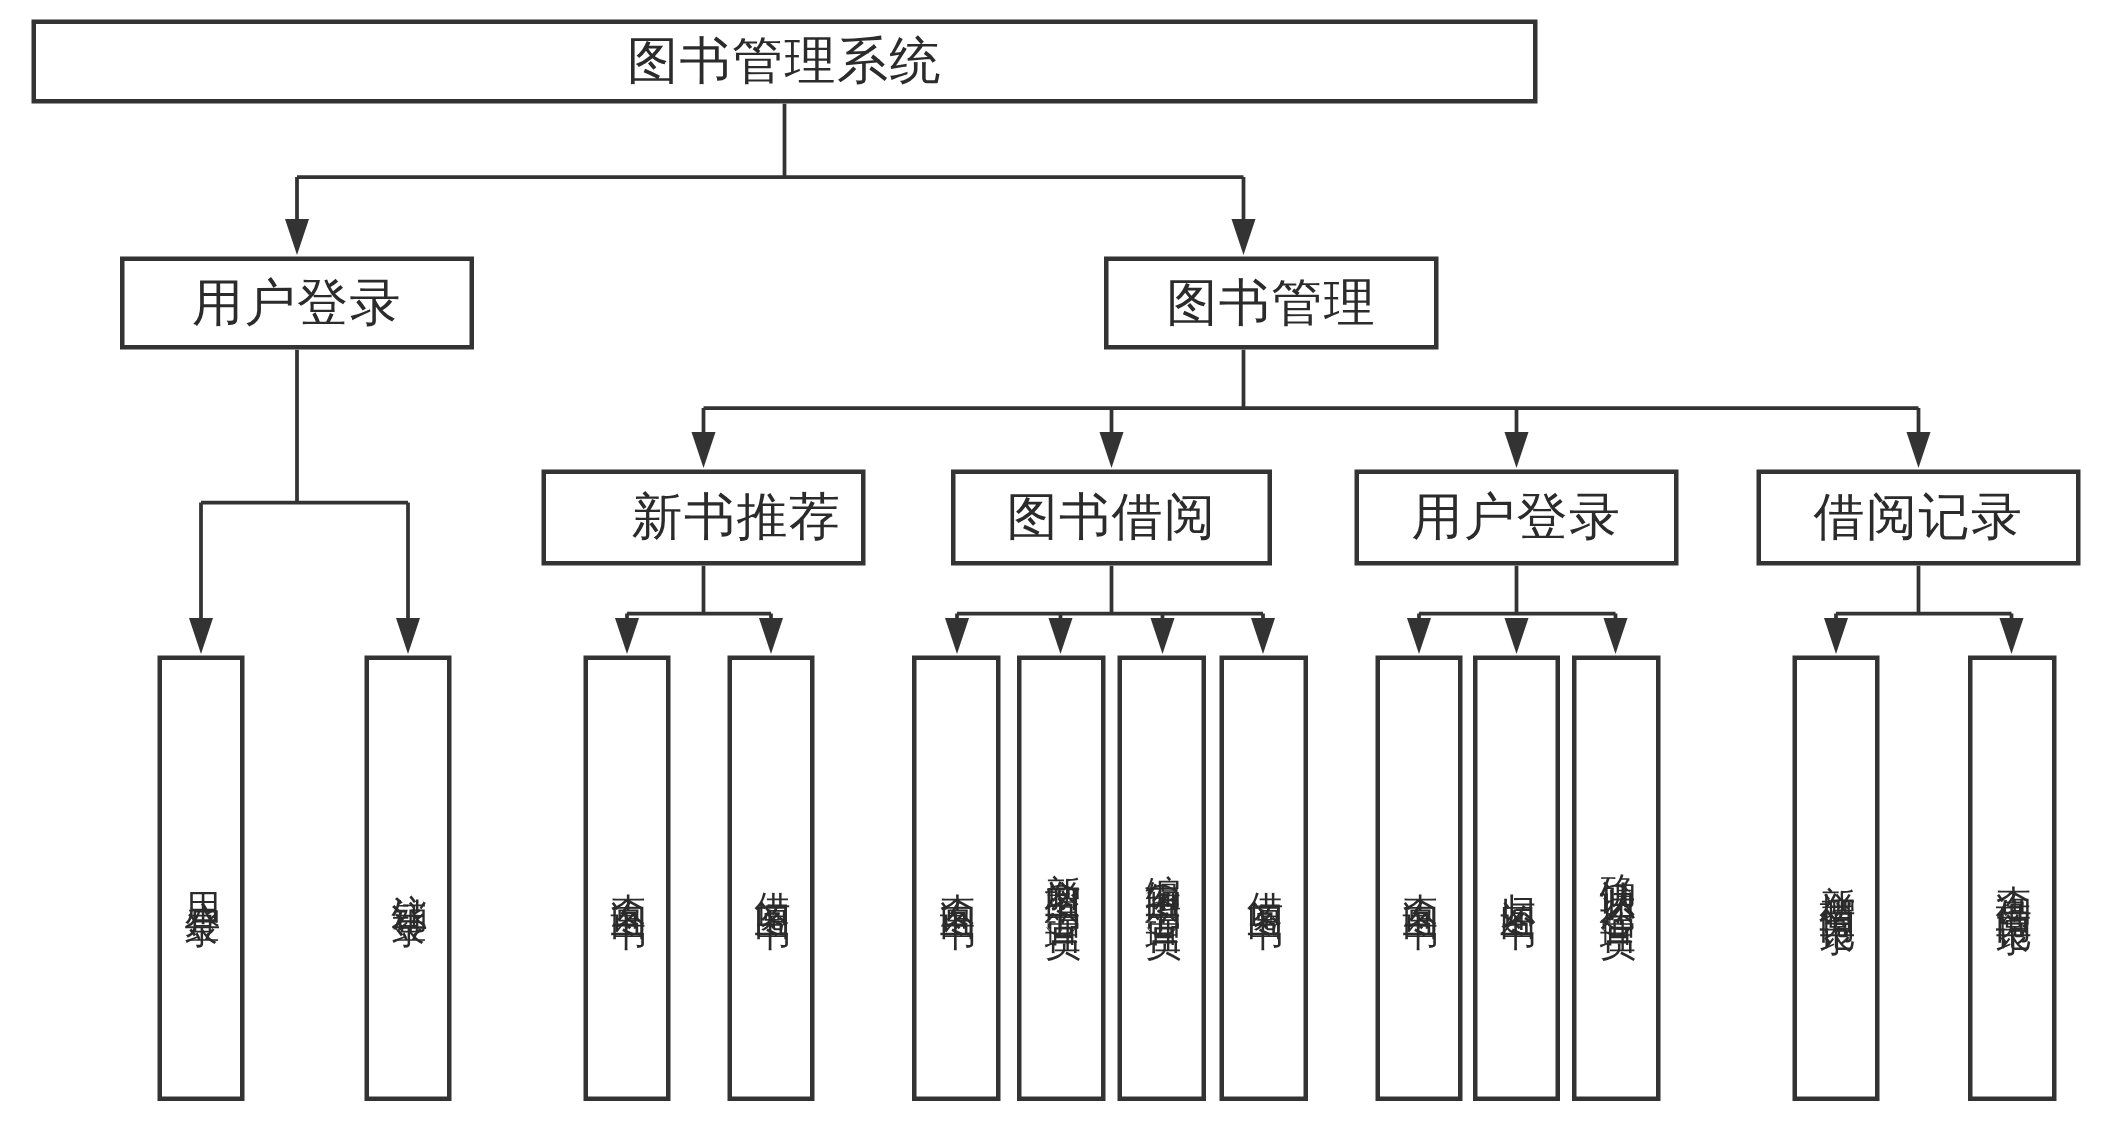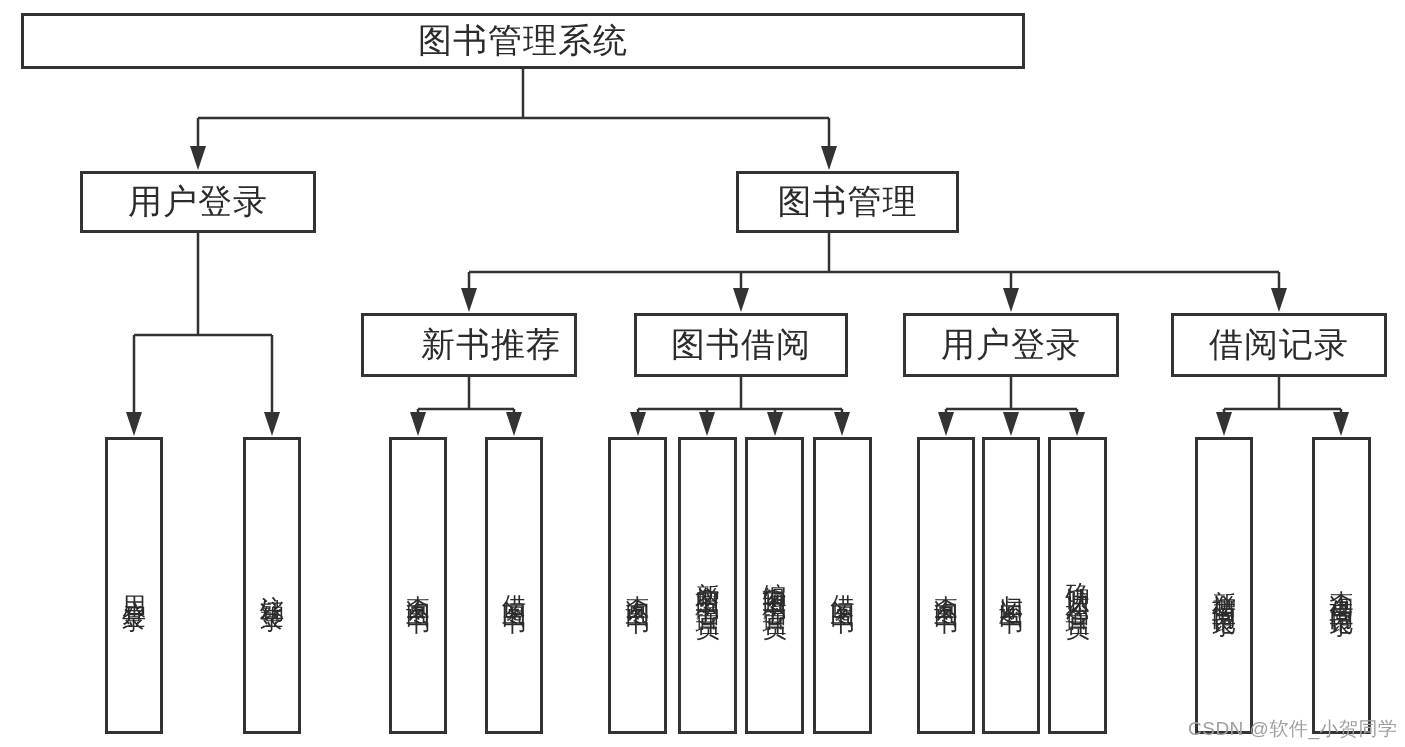--- a/index.html
+++ b/index.html
@@ -132,15 +132,14 @@
   <div class="vbox" style="left:745px; width:59px;">编辑图书（管理员）</div>
   <div class="vbox" style="left:813px; width:59px;">借阅图书</div>
 
   <div class="vbox" style="left:917px;">查询图书</div>
   <div class="vbox" style="left:982px;">归还图书</div>
   <div class="vbox" style="left:1048px; width:59px;">确认归还（管理员）</div>
 
   <div class="vbox" style="left:1195px;">新增借阅记录</div>
   <div class="vbox" style="left:1312px; width:59px;">查询借阅记录</div>
 
-  <div class="watermark">CSDN @软件_小贺同学</div>
 
 </div>
 
 </body></html>

